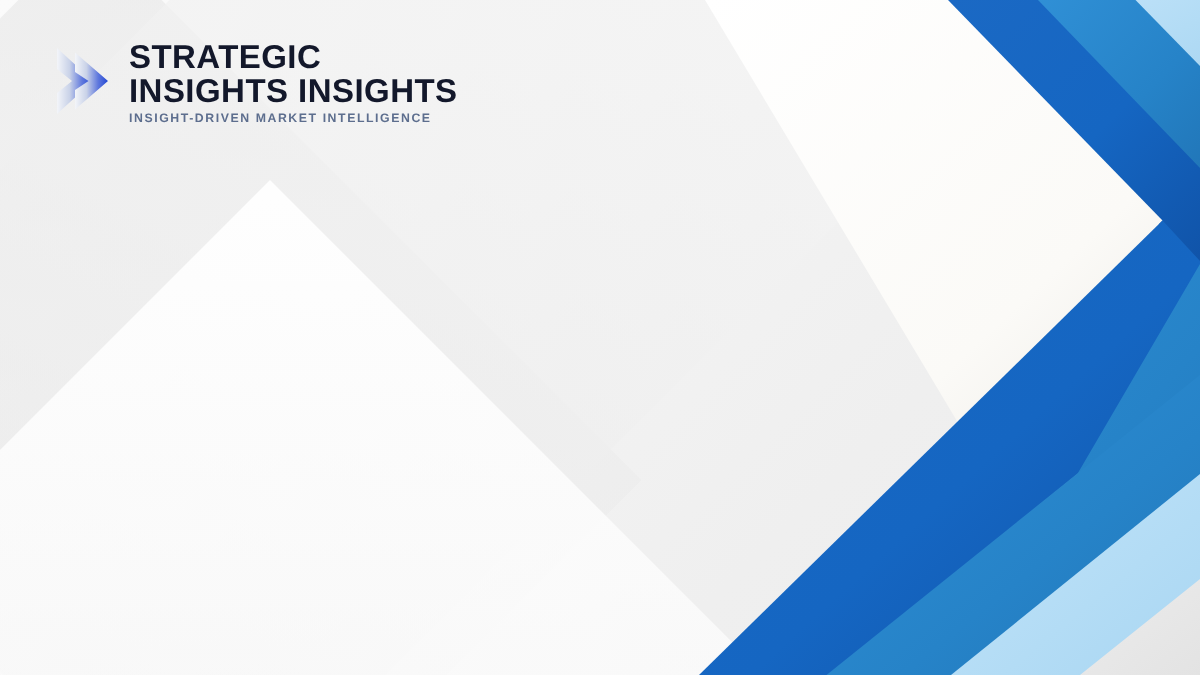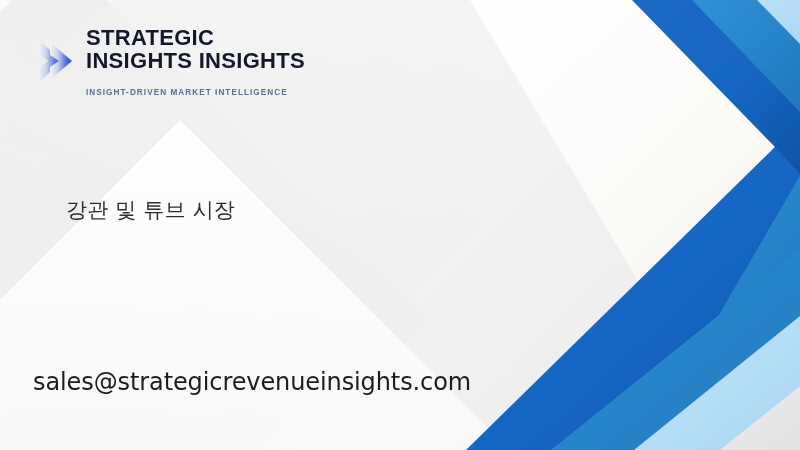--- a/index.html
+++ b/index.html
@@ -60,21 +60,21 @@
   .logo-line1, .logo-line2 {
     font-family:"Liberation Sans", sans-serif;
     font-weight:bold;
     font-size:22px;
     letter-spacing:.3px;
     color:#13182b;
     line-height:1.06;
     white-space:nowrap;
   }
   .logo-tagline {
-    margin-top:16px;
+    margin-top:2px;
     font-family:"Liberation Sans", sans-serif;
     font-weight:bold;
     font-size:8.2px;
     letter-spacing:1.05px;
     color:#5d6e8e;
     white-space:nowrap;
   }
 
   
   .headline {
@@ -176,17 +176,15 @@
         <path d="M14,6 L36,25 L14,44 L14,31 L23,25 L14,19 Z" fill="url(#gMark)"></path>
       </svg>
     </span>
     <span class="logo-text">
       <span class="logo-line1">STRATEGIC</span>
       <span class="logo-line2">INSIGHTS INSIGHTS</span>
       <span class="logo-tagline">INSIGHT-DRIVEN MARKET INTELLIGENCE</span>
     </span>
   </div>
 
-  <div class="headline">강관 및 튜브 시장</div>
 
-  <div class="email">sales@strategicrevenueinsights.com</div>
 
 </div>
 
 </body></html>

